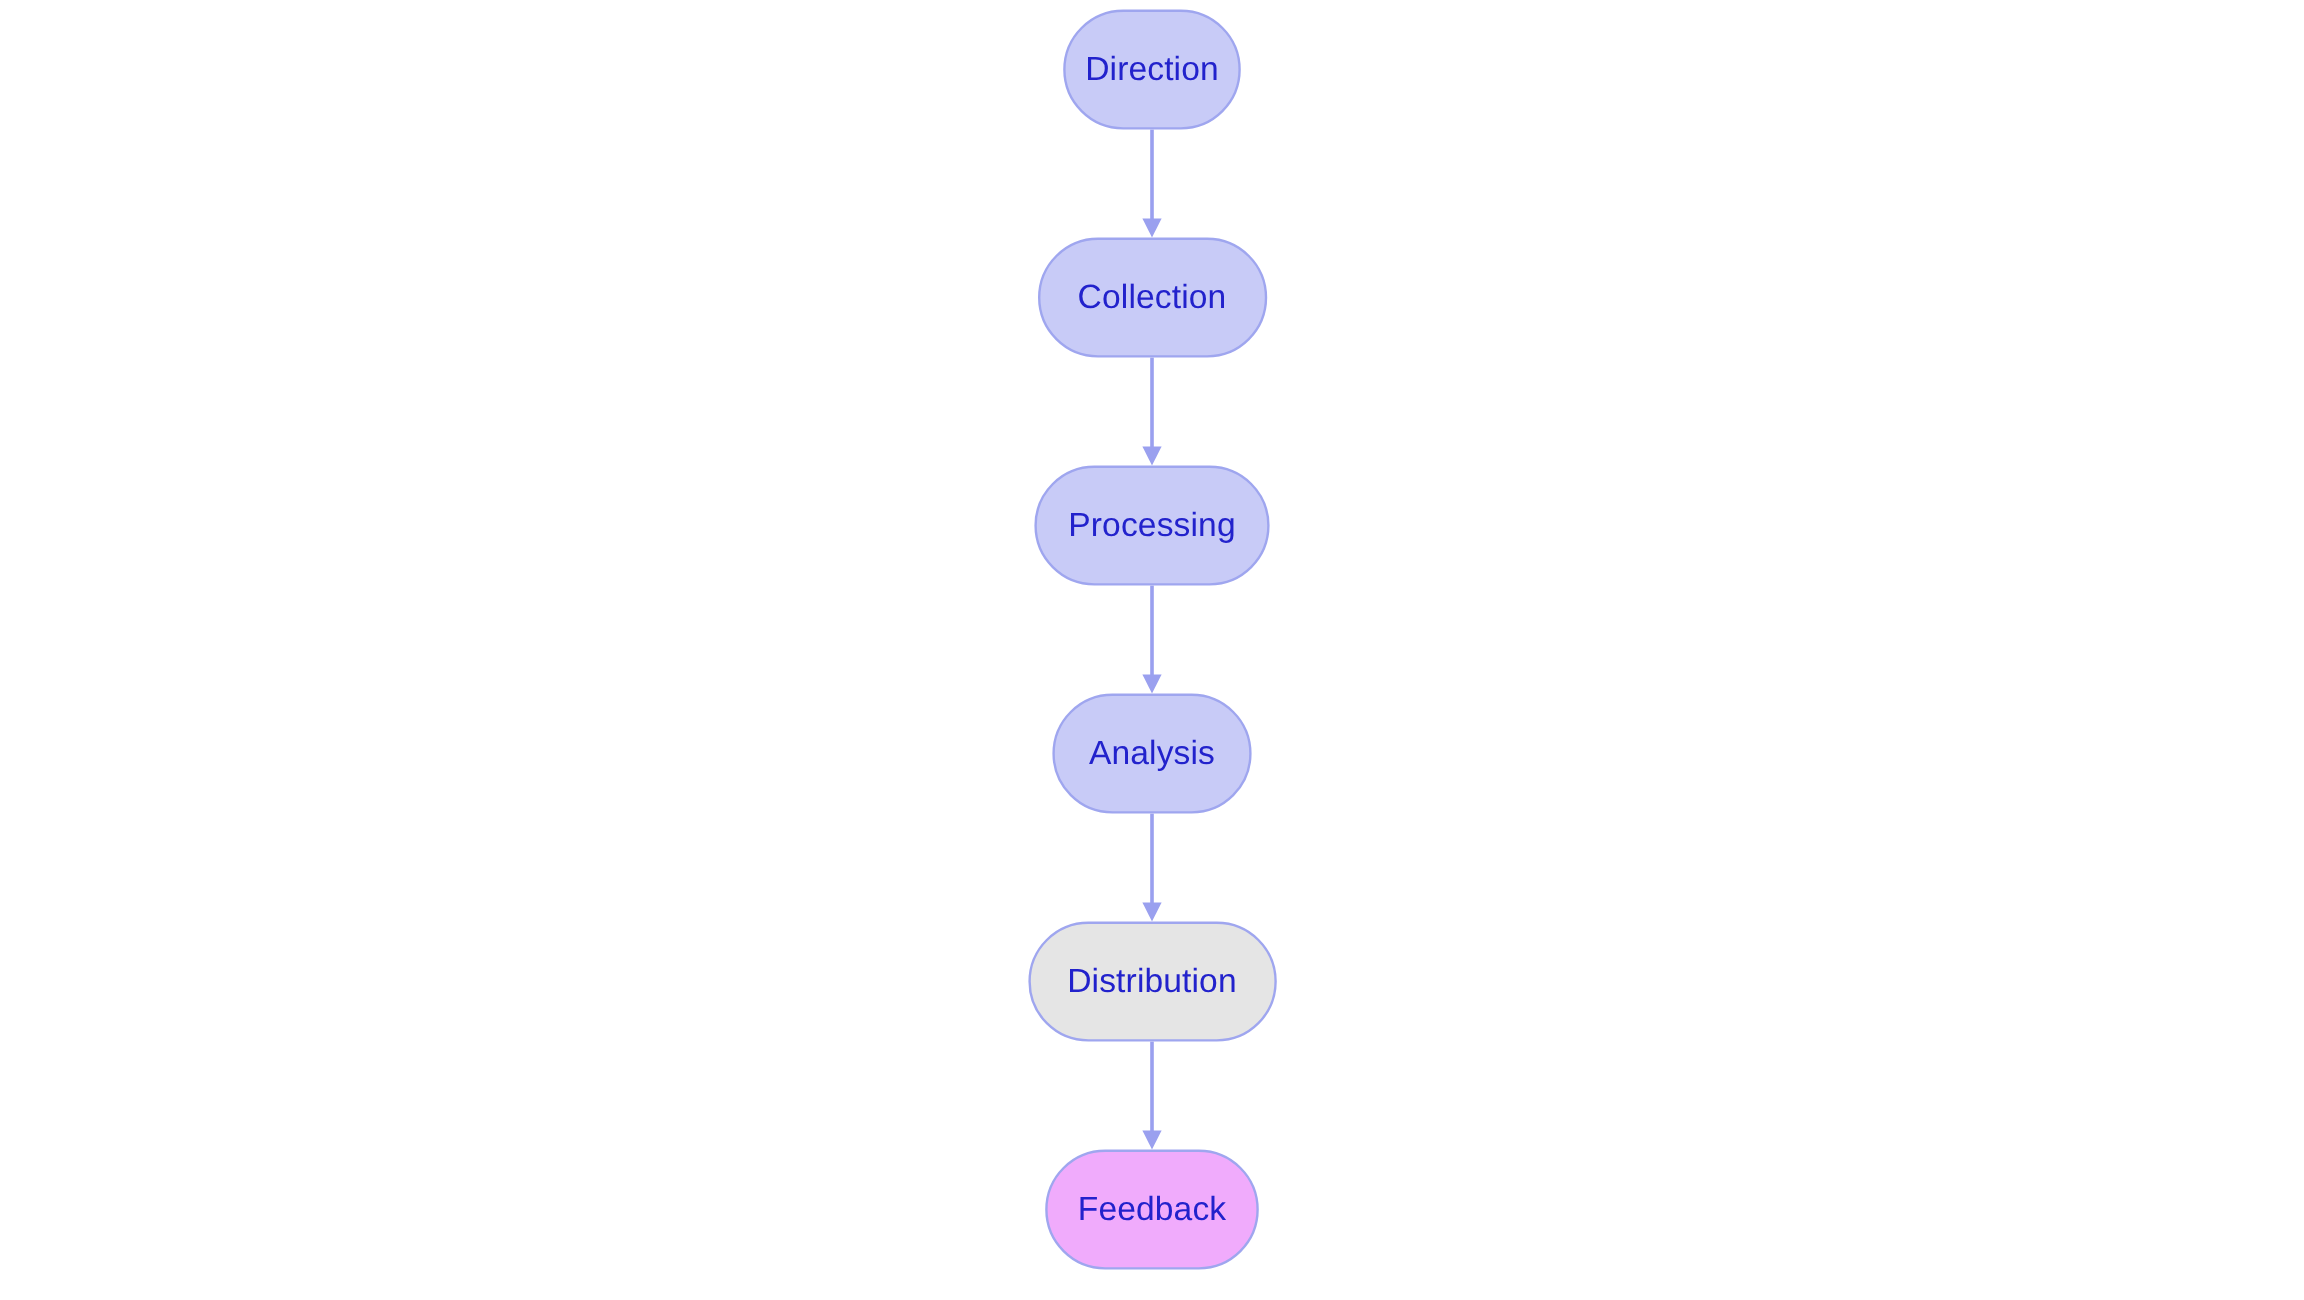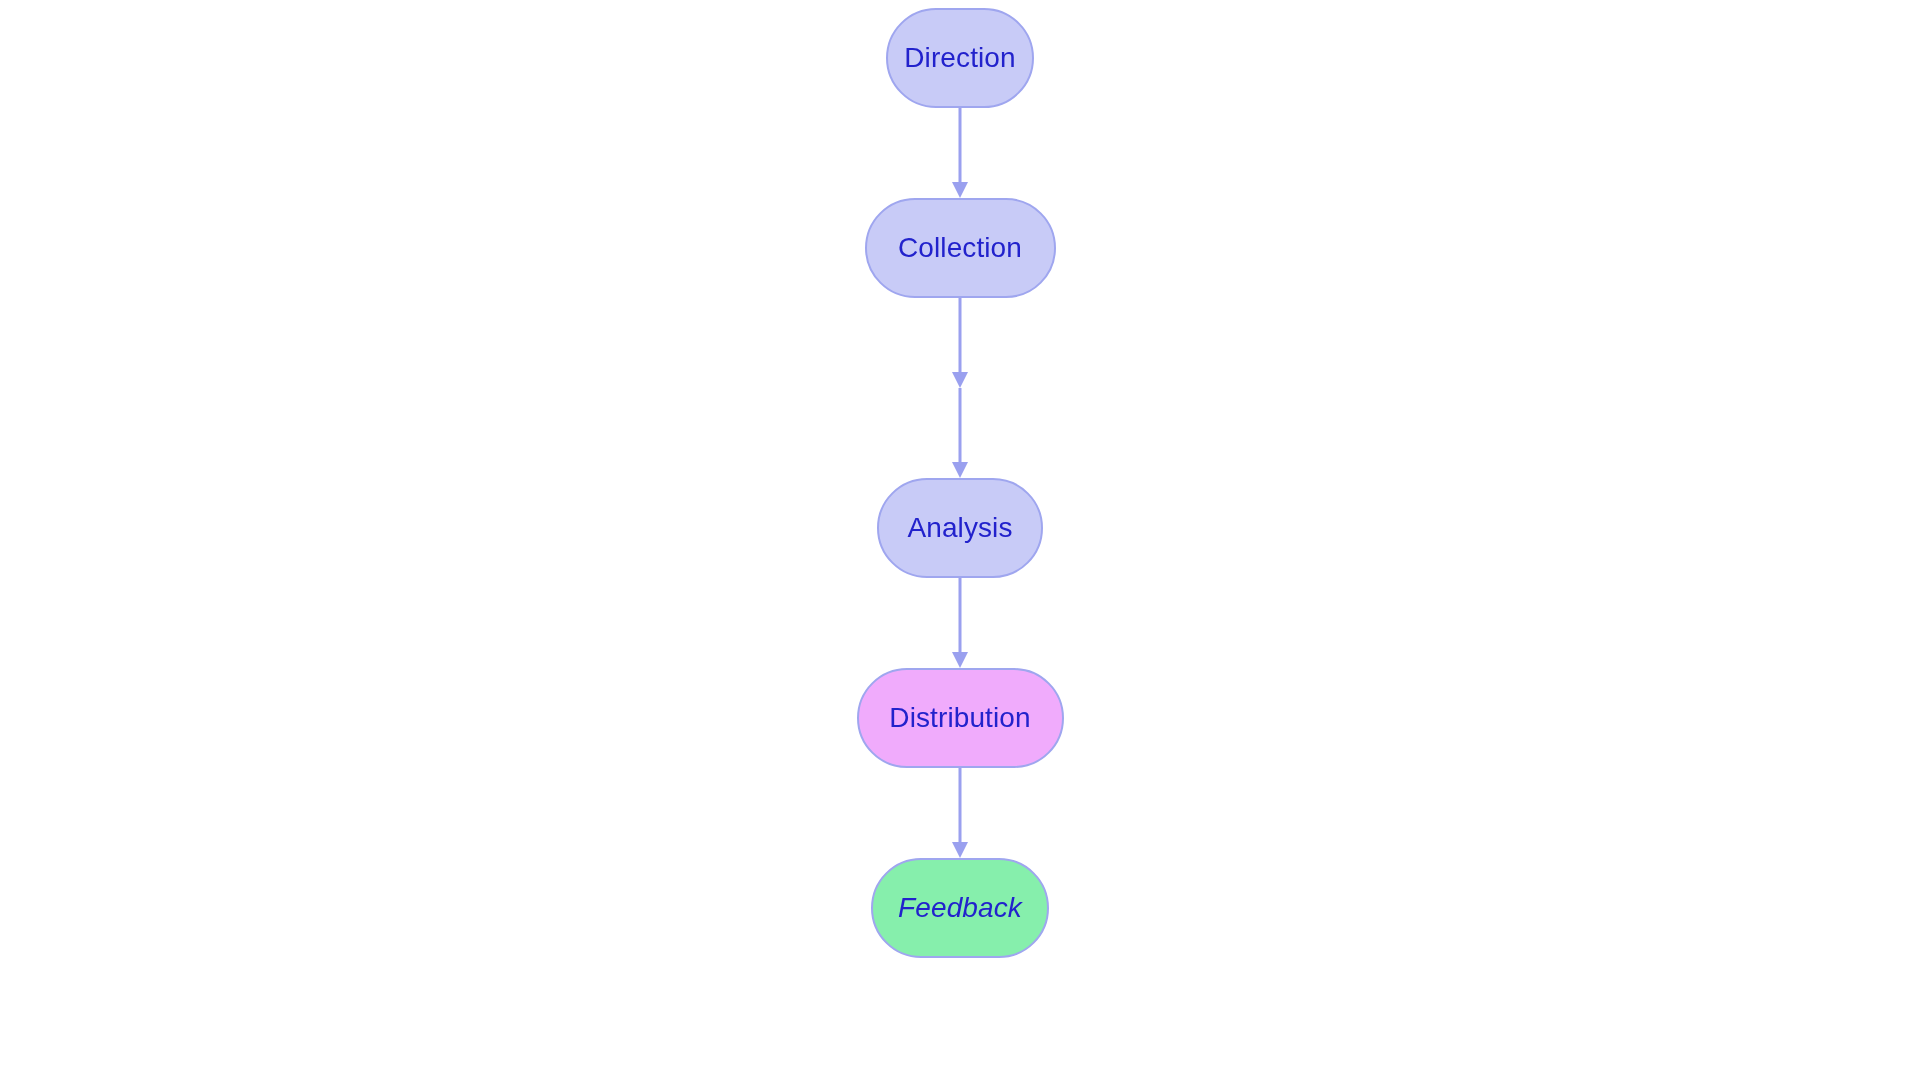--- a/index.html
+++ b/index.html
@@ -96,42 +96,45 @@
 
     <div class="flow-node" style="width: 191px; background: rgb(200, 203, 247); border-color: rgb(159, 166, 239); text-align: right;">
       <span class="flow-node-label" style="color: rgb(34, 34, 204);">Collection</span>
     </div>
 
     <div class="flow-connector">
       <span class="connector-line" style="background: rgb(154, 160, 239);"></span>
       <span class="connector-head" style="border-top-color: rgb(154, 160, 239);"></span>
     </div>
 
+    <div class="flow-node" style="width: 196px; background: rgb(200, 203, 247); border-color: rgb(159, 166, 239);">
+      <span class="flow-node-label" style="color: rgb(34, 34, 204);">Processing</span>
+    </div>
 
     <div class="flow-connector">
       <span class="connector-line" style="background: rgb(154, 160, 239);"></span>
       <span class="connector-head" style="border-top-color: rgb(154, 160, 239);"></span>
     </div>
 
     <div class="flow-node" style="width: 166px; background: rgb(200, 203, 247); border-color: rgb(159, 166, 239); text-align: center;">
       <span class="flow-node-label" style="color: rgb(34, 34, 204);">Analysis</span>
     </div>
 
     <div class="flow-connector">
       <span class="connector-line" style="background: rgb(154, 160, 239);"></span>
       <span class="connector-head" style="border-top-color: rgb(154, 160, 239);"></span>
     </div>
 
-    <div class="flow-node" style="width: 207px; background: #f0abfc; border-color: rgb(159, 166, 239);">
+    <div class="flow-node" style="width: 207px; background: #e5e5e5; border-color: rgb(159, 166, 239);">
       <span class="flow-node-label" style="color: rgb(34, 34, 204);">Distribution</span>
     </div>
 
     <div class="flow-connector">
       <span class="connector-line" style="background: rgb(154, 160, 239);"></span>
       <span class="connector-head" style="border-top-color: rgb(154, 160, 239);"></span>
     </div>
 
-    <div class="flow-node" style="width: 178px; background: #86efac; border-color: rgb(159, 166, 239); font-style: italic;">
+    <div class="flow-node" style="width: 178px; background: #f0abfc; border-color: rgb(159, 166, 239);">
       <span class="flow-node-label" style="color: rgb(34, 34, 204);">Feedback</span>
     </div>
 
   </div>
 </div>
 
 </body></html>

